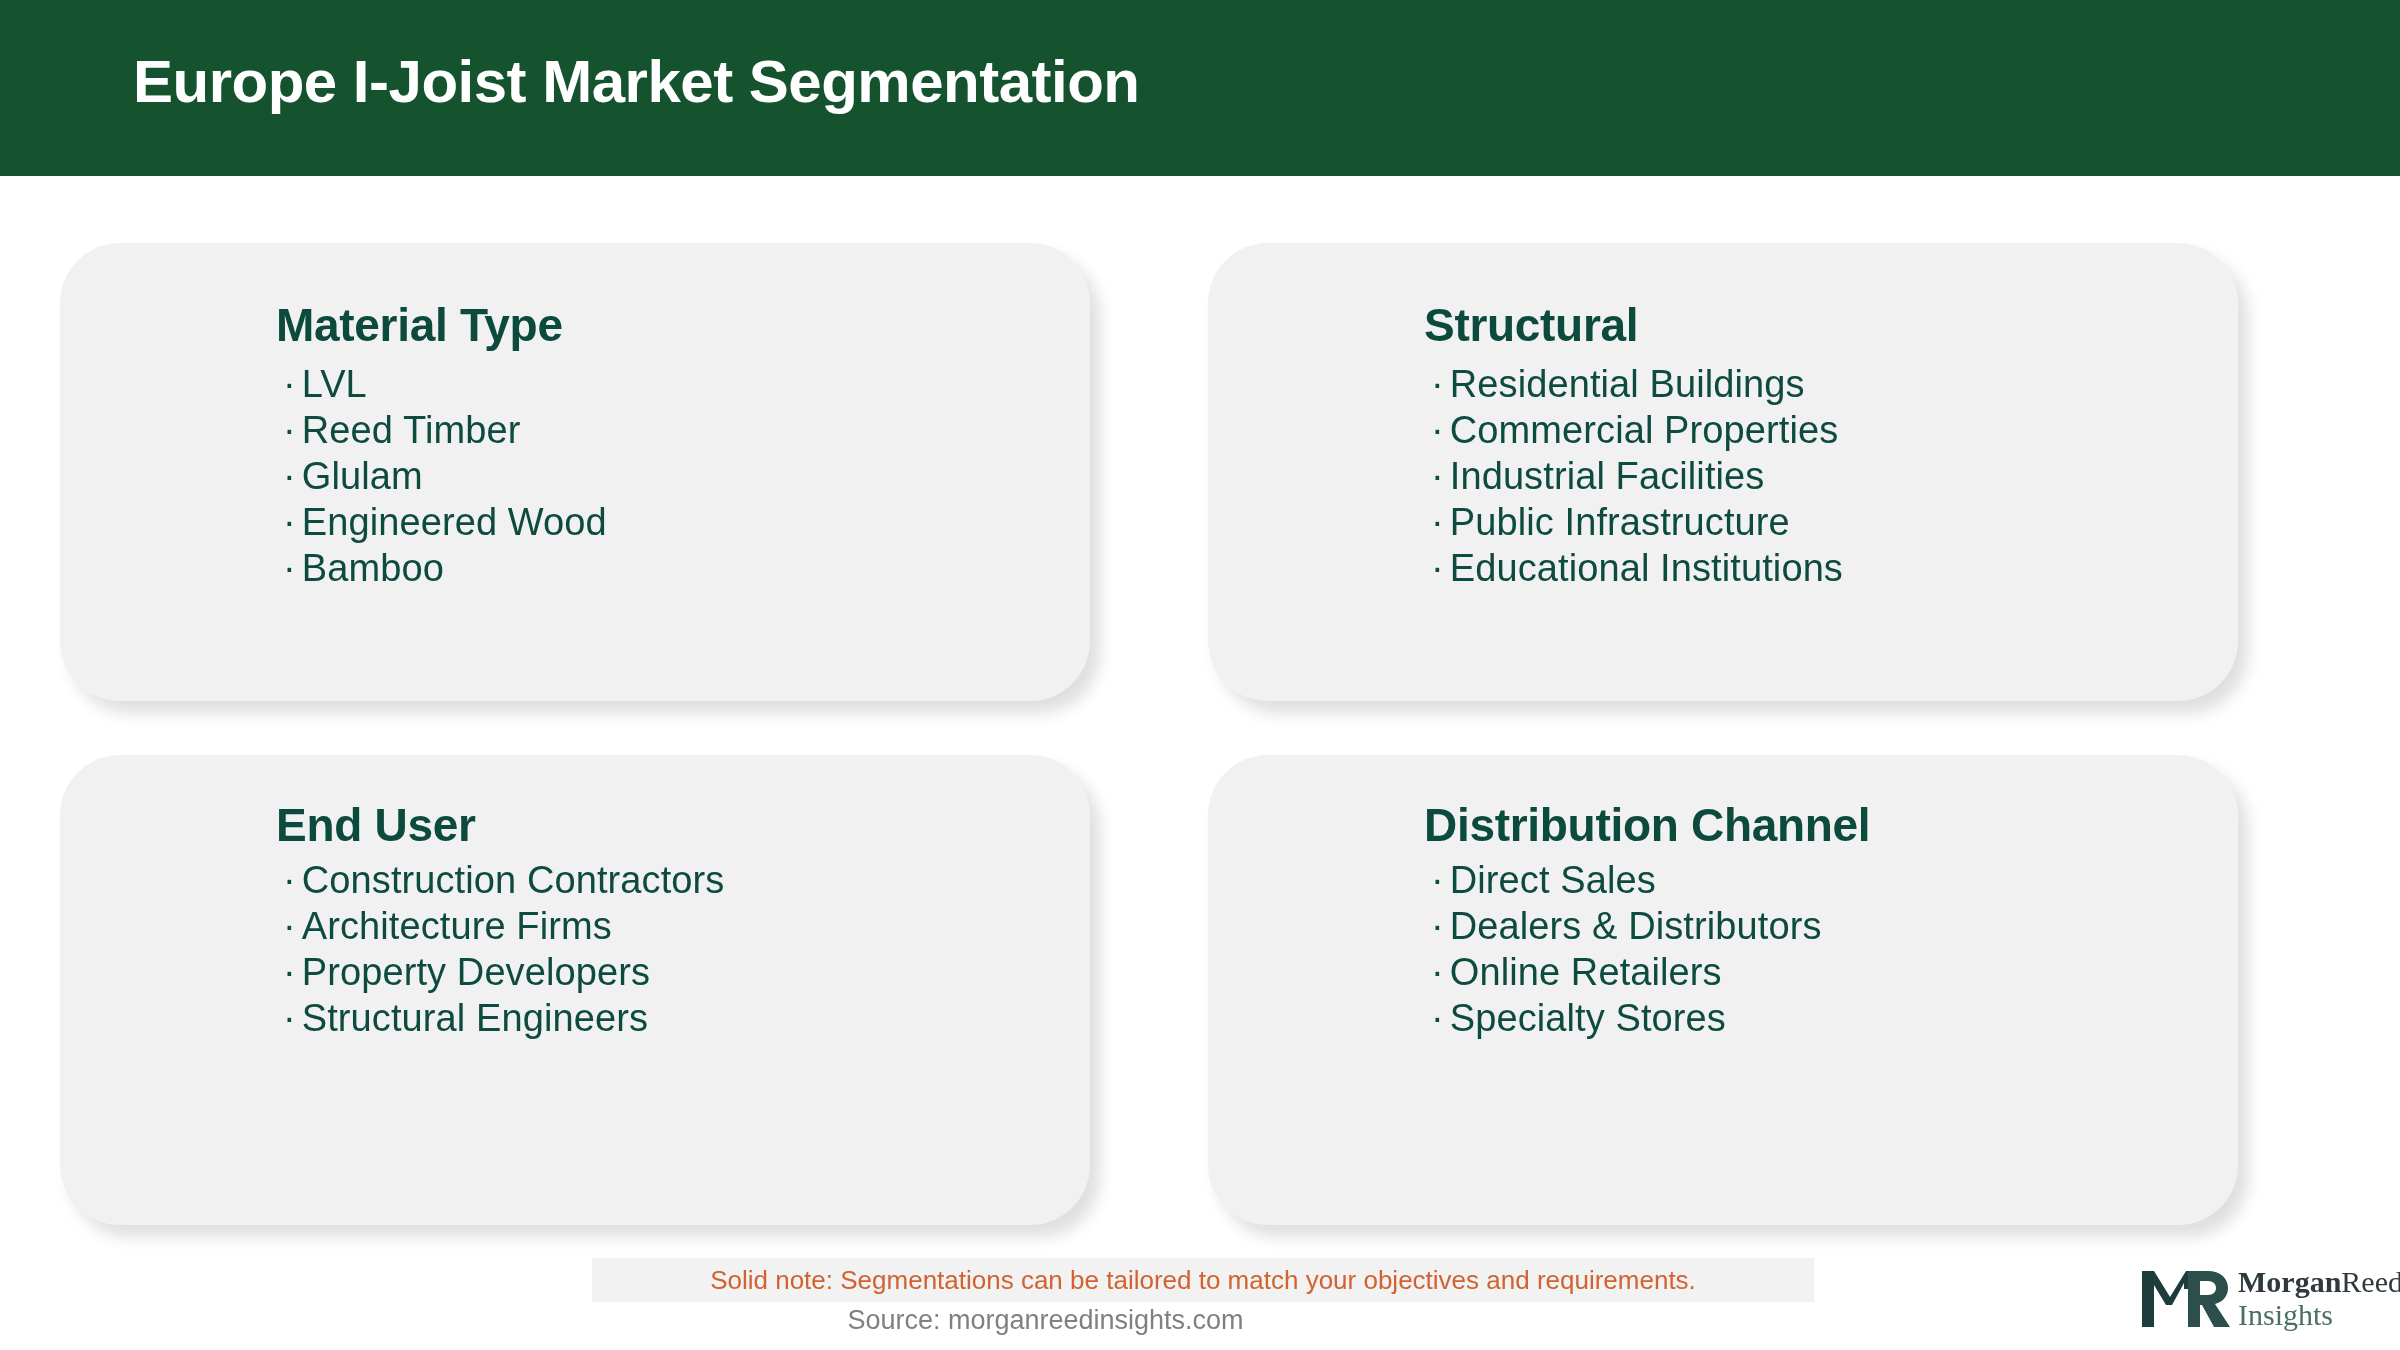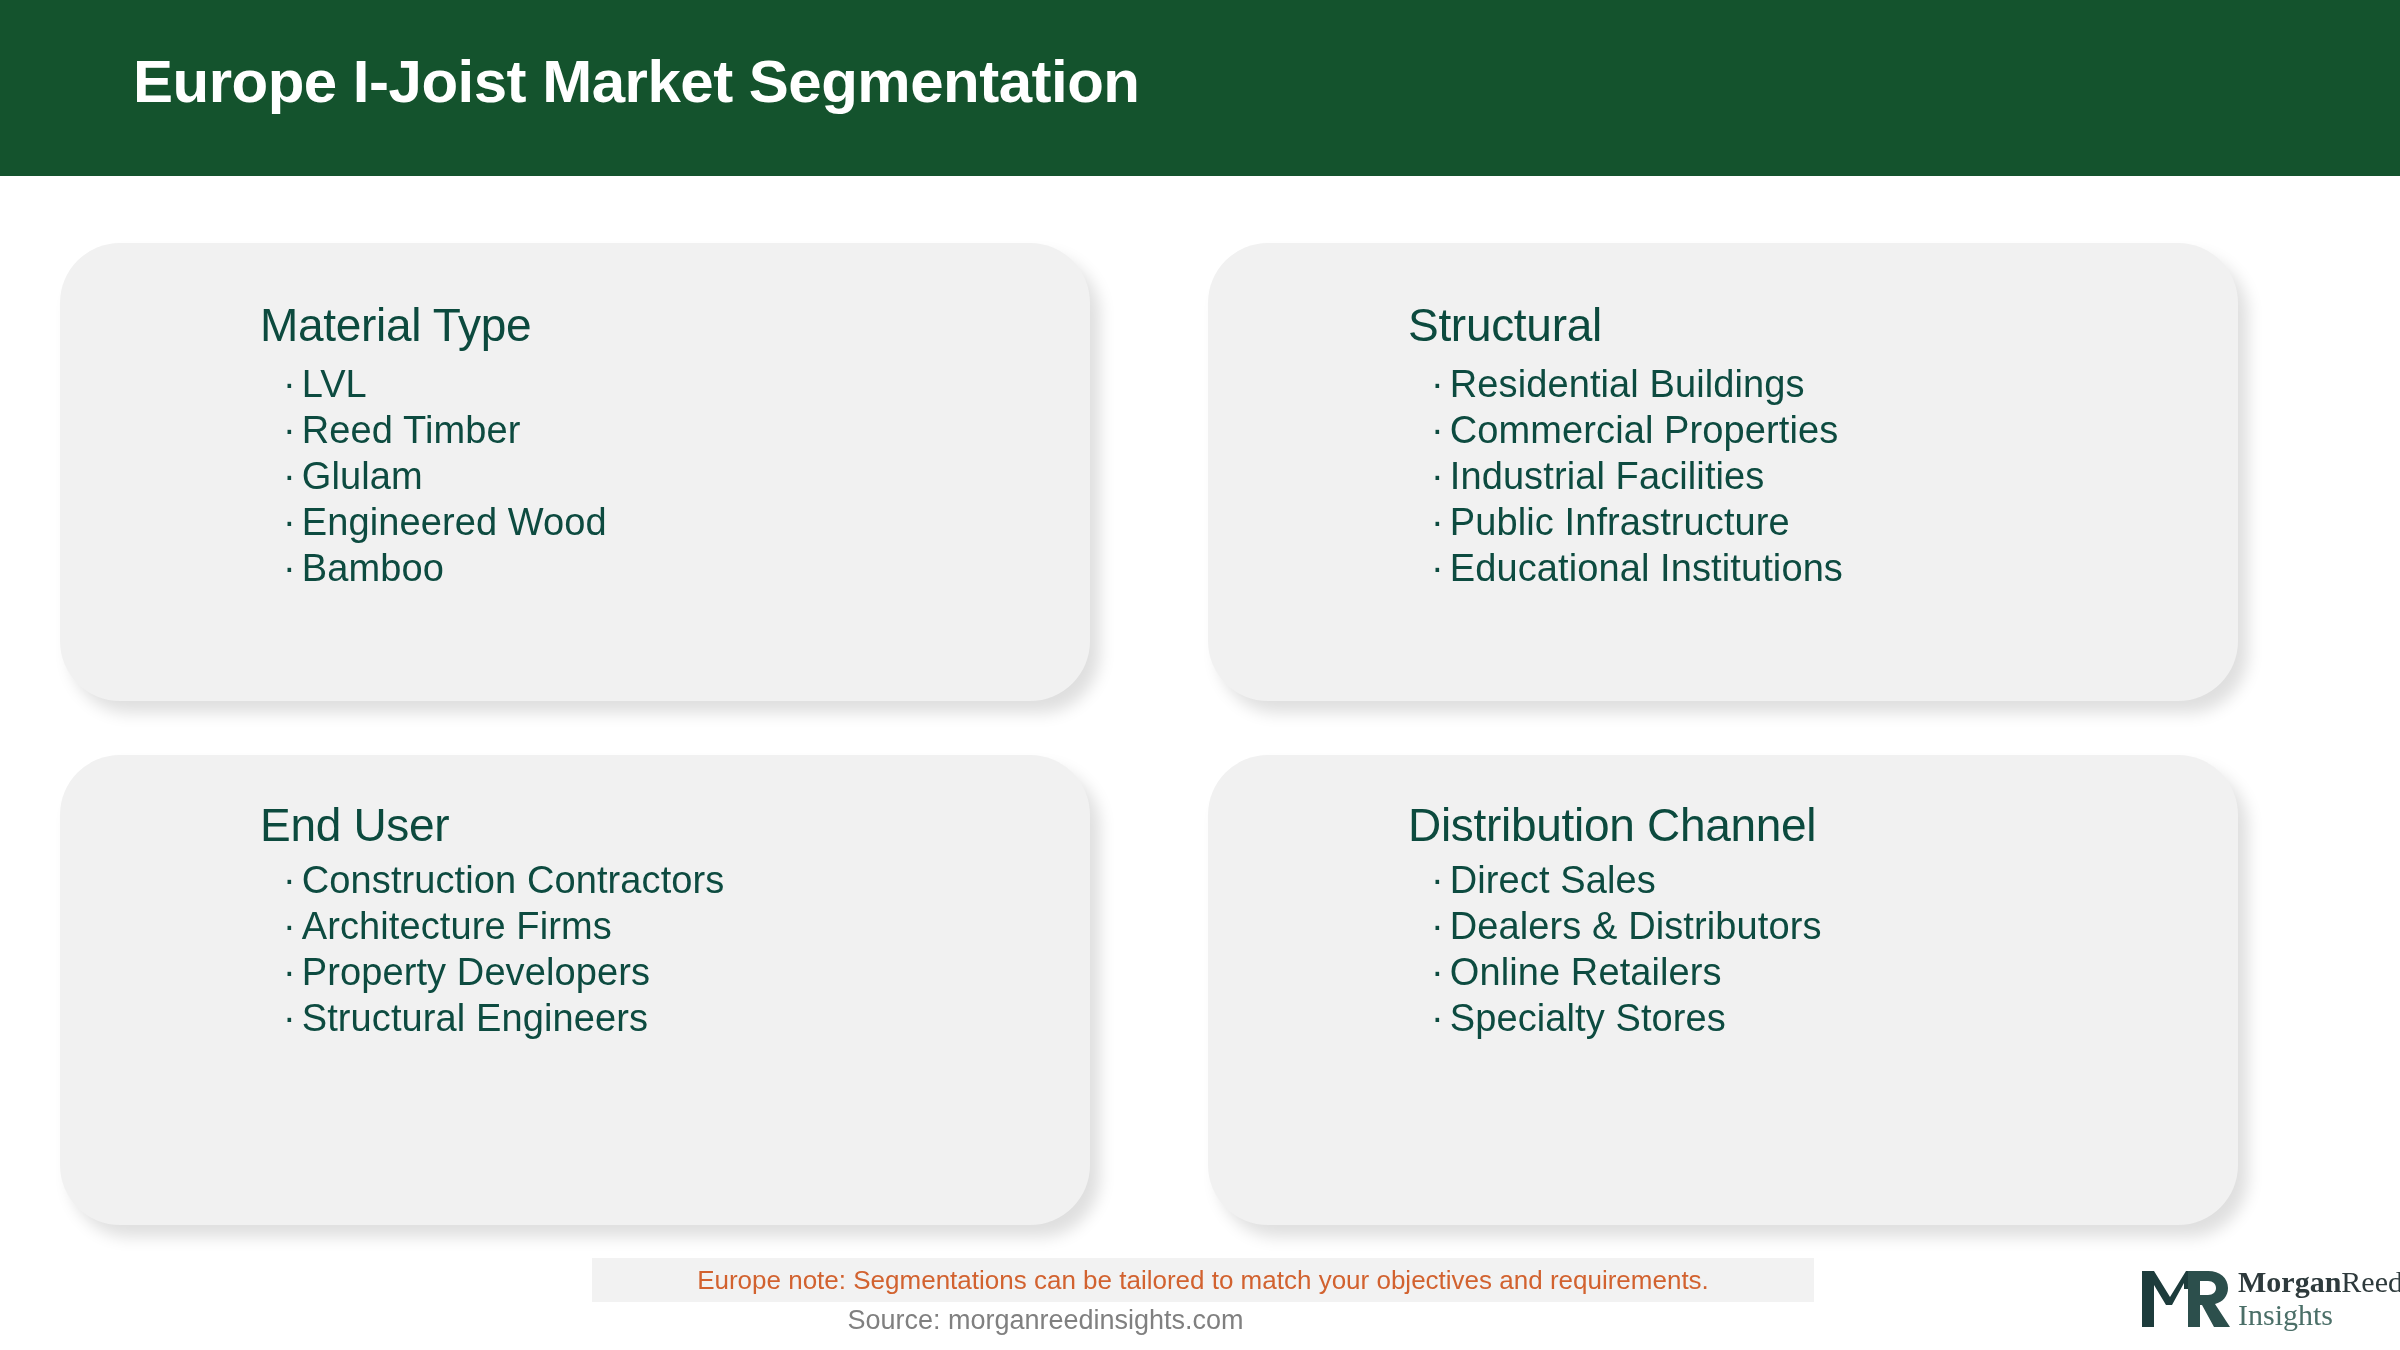--- a/index.html
+++ b/index.html
@@ -57,25 +57,26 @@
     position: absolute;
     left: 200px;
     top: 50px;
     right: 24px;
   }
   #card-enduser .card-inner,
   #card-distribution .card-inner { top: 38px; }
 
   .card-heading {
     font-size: 46px;
-    font-weight: 400;
+    font-weight: 700;
     color: #0C4A3E;
     line-height: 64px;
     white-space: nowrap;
     letter-spacing: -0.3px;
+    margin-left: 16px;
   }
 
   .card-list { list-style: none; }
 
   .card-list li {
     font-size: 38px;
     font-weight: 300;
     color: #0D4B40;
     line-height: 46px;
     white-space: nowrap;
@@ -200,21 +201,21 @@
       <ul class="card-list">
         <li><span class="bullet">·</span><span>Direct Sales</span></li>
         <li><span class="bullet">·</span><span>Dealers &amp; Distributors</span></li>
         <li><span class="bullet">·</span><span>Online Retailers</span></li>
         <li><span class="bullet">·</span><span>Specialty Stores</span></li>
       </ul>
     </div>
   </div>
 
   <div id="note-box">
-    <span id="note-text">Europe note: Segmentations can be tailored to match your objectives and requirements.</span>
+    <span id="note-text">Solid note: Segmentations can be tailored to match your objectives and requirements.</span>
   </div>
 
   <div id="source-text">
     <span id="source-inner">Source: morganreedinsights.com</span>
   </div>
 
   <div id="logo">
     <svg id="logo-mark" width="92" height="62" viewBox="0 0 92 62">
       <path d="M2 60 L2 4 L14 4 L30 30 L46 4 L56 4 L56 22 L44 22 L44 16 L32 38 L26 38 L14 18 L14 60 Z" fill="#1D3C3C"></path>
       <path d="M48 4 L68 4 C80 4 88 11 88 21 C88 29 83 35 75 37 L90 60 L74 60 L62 38 L60 38 L60 60 L48 60 Z M60 14 L60 28 L68 28 C73 28 76 25 76 21 C76 17 73 14 68 14 Z" fill="#2C4F4C"></path>

